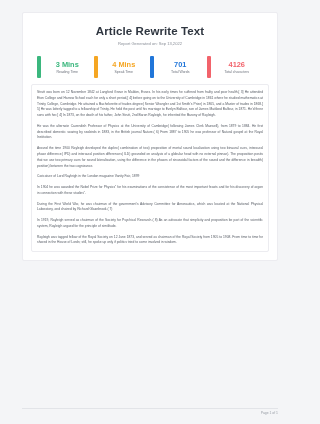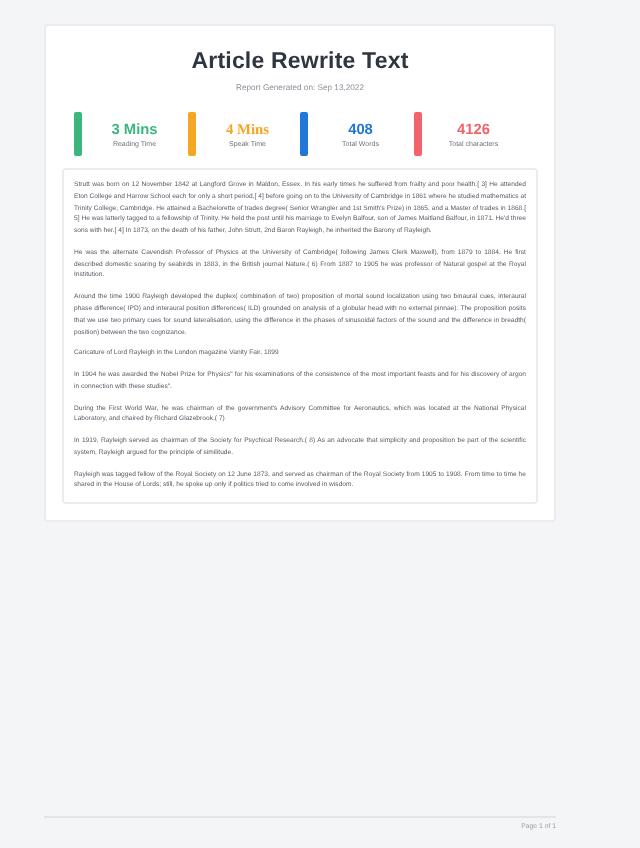--- a/index.html
+++ b/index.html
@@ -136,29 +136,29 @@
         <div class="stat-bar" style="background: rgb(59, 183, 126);"></div>
         <div class="stat-text">
           <div class="stat-value" style="color: rgb(59, 183, 126);">3 Mins</div>
           <div class="stat-label">Reading Time</div>
         </div>
       </div>
 
       <div class="stat-item">
         <div class="stat-bar" style="background: rgb(245, 166, 35);"></div>
         <div class="stat-text">
-          <div class="stat-value" style="color: rgb(245, 166, 35); font-family: Liberation Serif, serif;">4 Mins</div>
+          <div class="stat-value" style="color: rgb(245, 166, 35);">4 Mins</div>
           <div class="stat-label">Speak Time</div>
         </div>
       </div>
 
       <div class="stat-item">
         <div class="stat-bar" style="background: rgb(33, 118, 217);"></div>
         <div class="stat-text">
-          <div class="stat-value" style="color: rgb(33, 118, 217);">408</div>
+          <div class="stat-value" style="color: rgb(33, 118, 217);">701</div>
           <div class="stat-label">Total Words</div>
         </div>
       </div>
 
       <div class="stat-item">
         <div class="stat-bar" style="background: rgb(242, 99, 107);"></div>
         <div class="stat-text">
           <div class="stat-value" style="color: rgb(242, 99, 107);">4126</div>
           <div class="stat-label">Total characters</div>
         </div>

